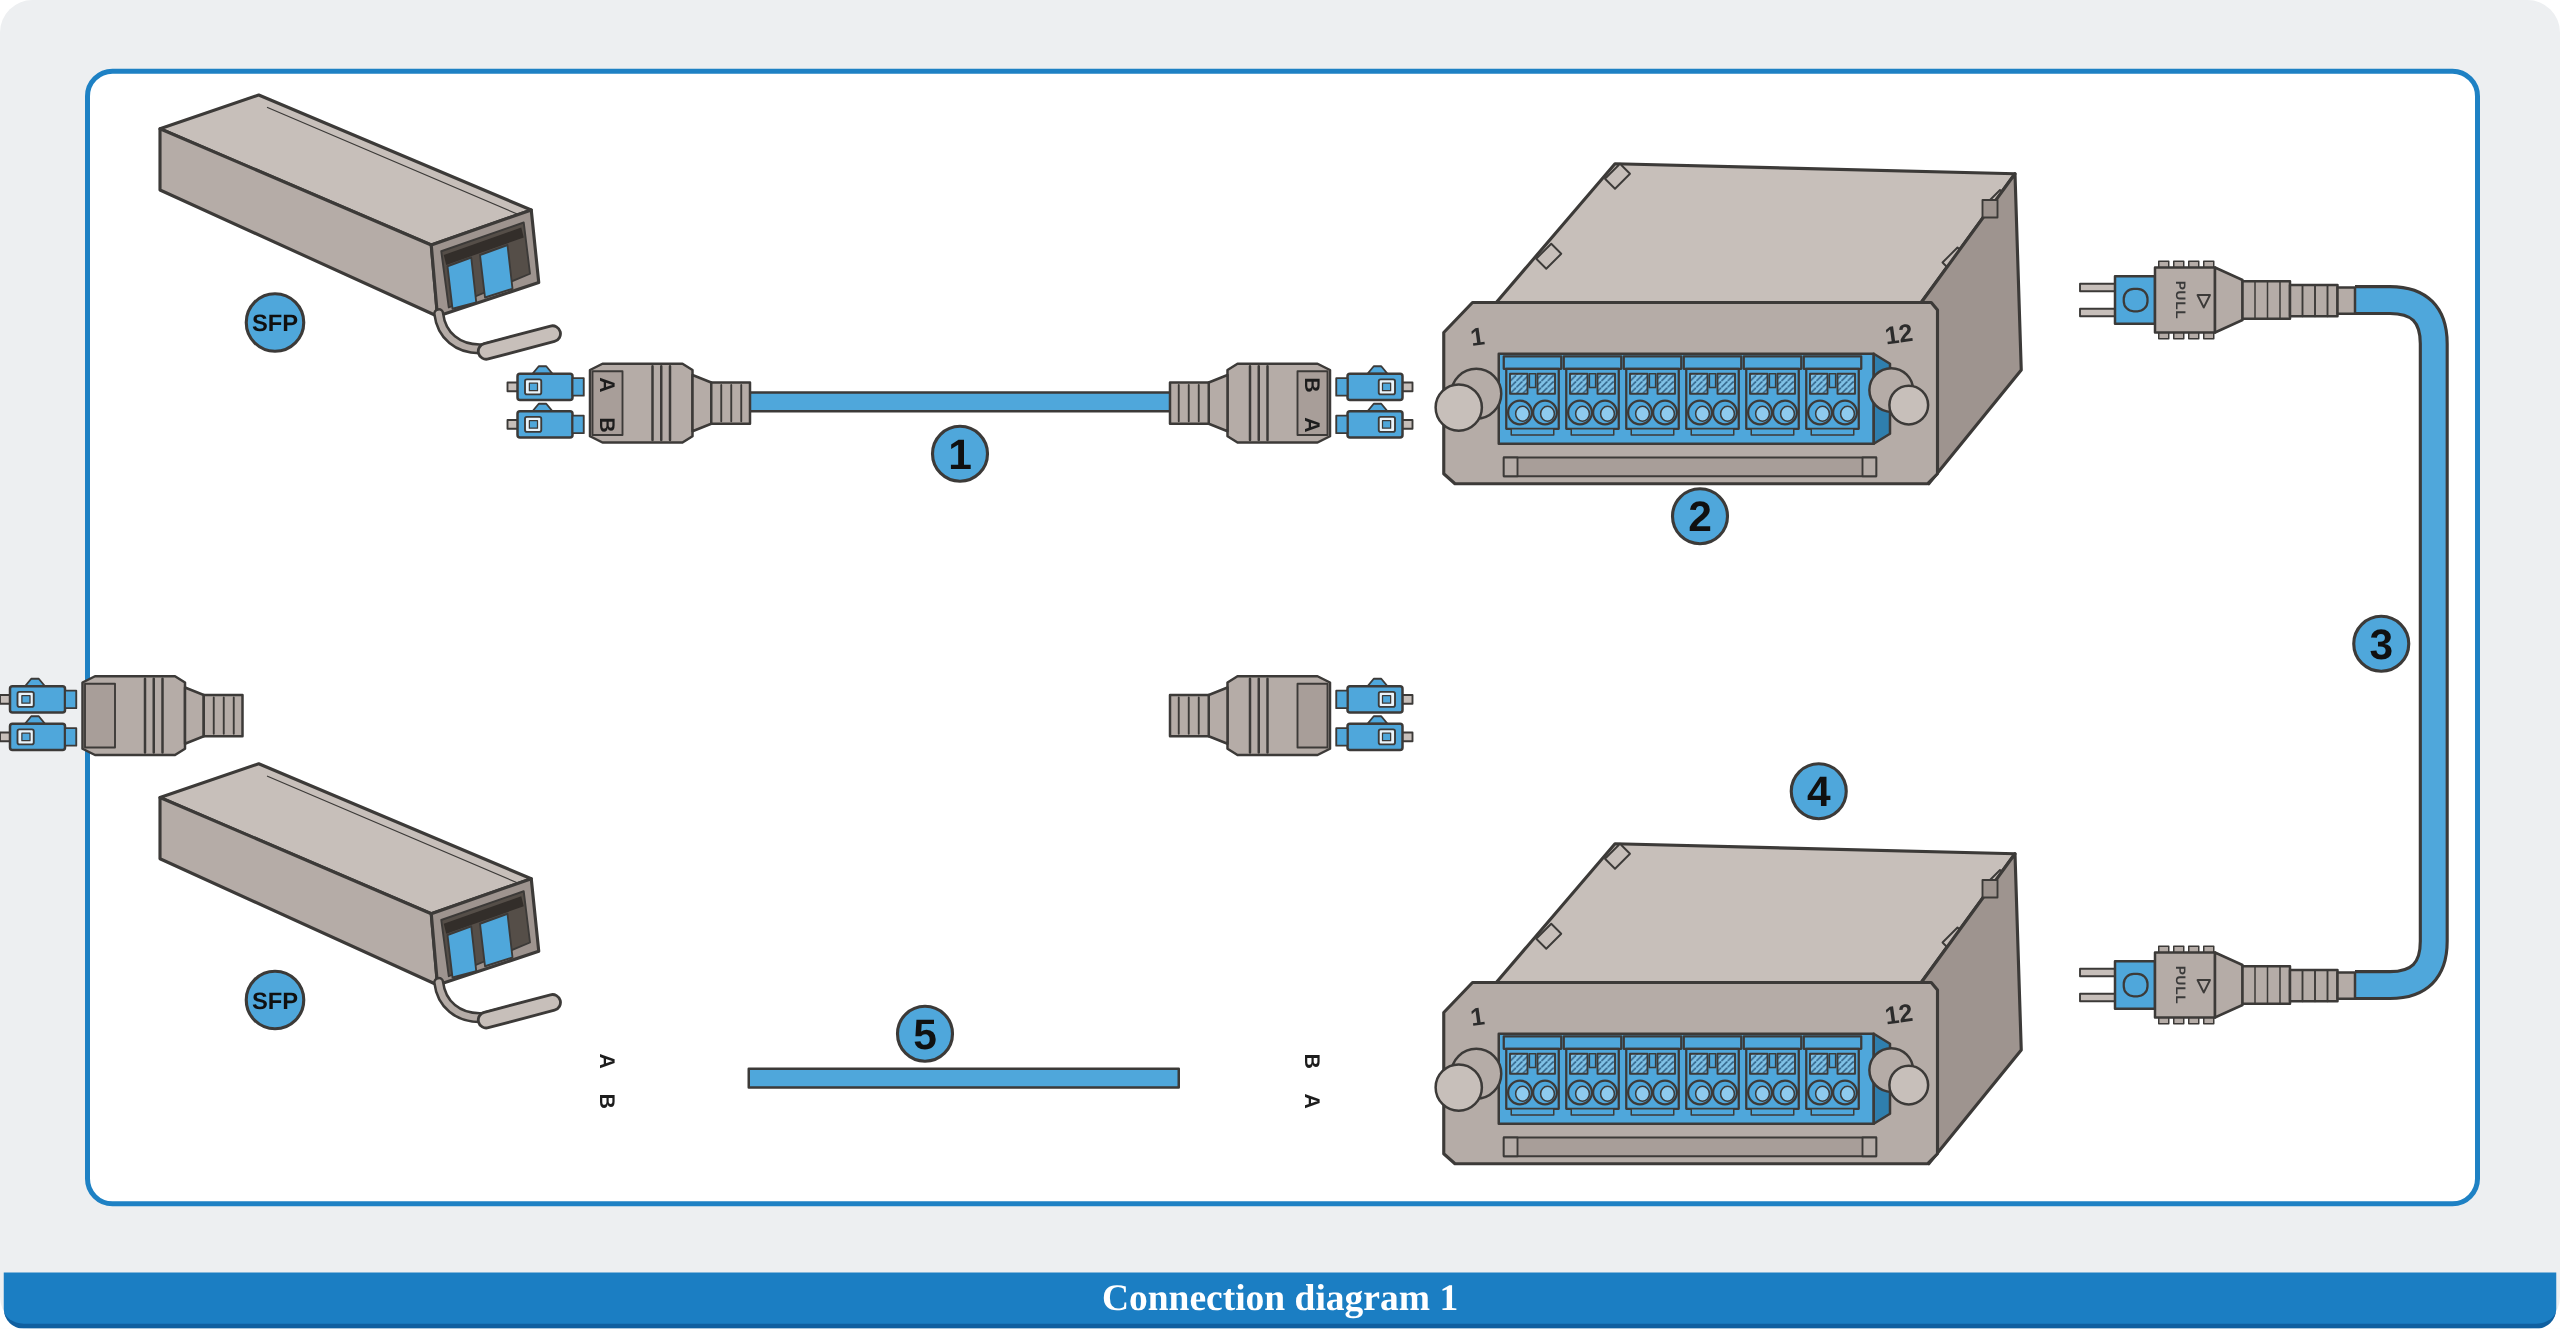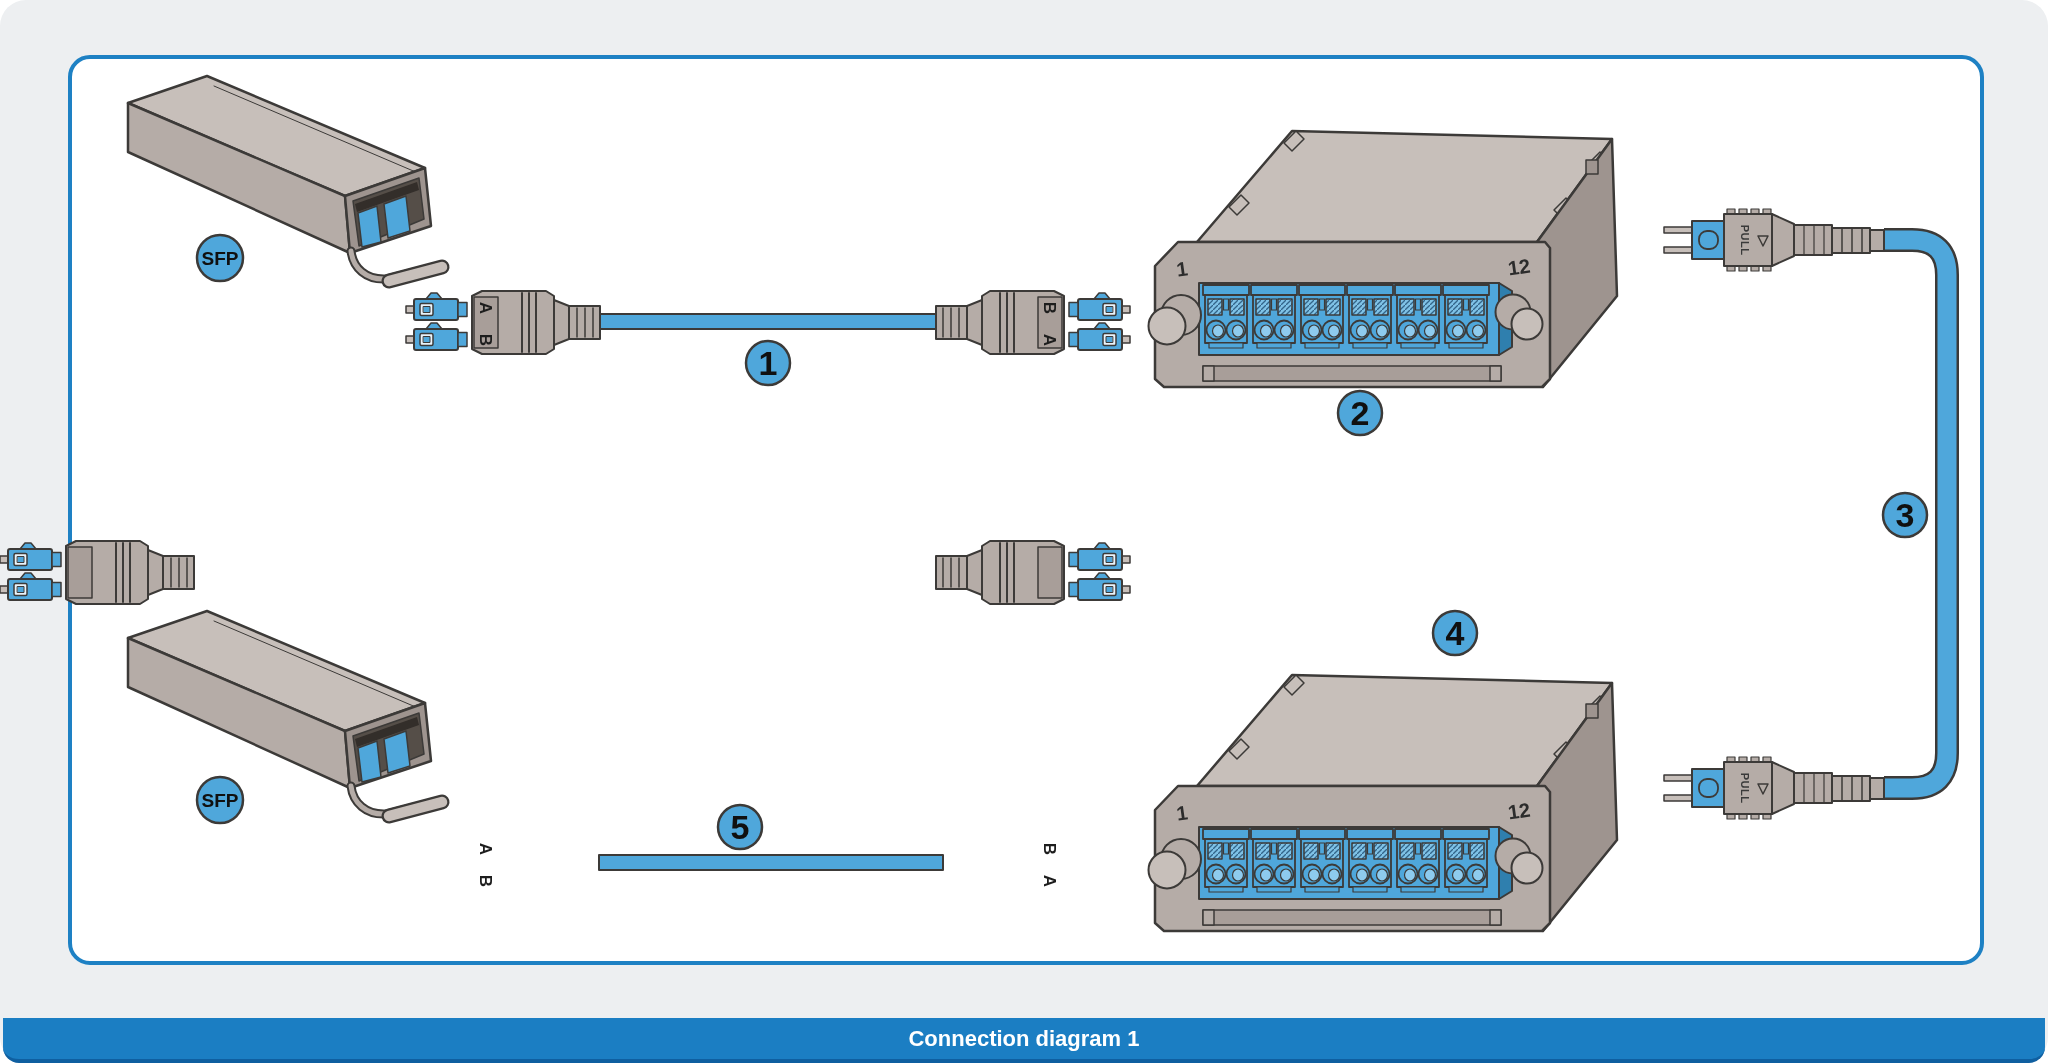--- a/index.html
+++ b/index.html
@@ -30,21 +30,21 @@
   text{font-family:"Liberation Sans",sans-serif;font-weight:bold;}
   .t-callout{font-size:34px;fill:#101010;text-anchor:middle;}
   .t-sfp{font-size:19px;fill:#101010;text-anchor:middle;}
   .t-port{font-size:20px;fill:#2c2c2c;text-anchor:middle;}
   .t-ab{font-size:17px;fill:#1d1d1d;text-anchor:middle;}
   .t-pull{font-size:11px;fill:#3a3a3a;text-anchor:middle;letter-spacing:.5px;}
 
   .caption{position:absolute;left:3px;right:3px;bottom:0;height:41px;
            background:var(--c-caption-bg);border-bottom:4px solid #0f5fa0;
            border-radius:0 0 16px 16px;text-align:center;}
-  .caption span{color:#ffffff;font-weight:bold;font-size:22px;line-height:41px;}
+  .caption span{color:#ffffff;font-weight:bold;font-size:30px;line-height:41px;font-family:Liberation Serif, serif;}
 </style>
 </head>
 <body>
 
 <div class="stage">
   <div class="canvas"></div>
 
   <svg class="diagram" width="2048" height="1063" viewBox="0 0 2048 1063">
     <defs>
       <pattern id="hatch" width="5" height="5" patternUnits="userSpaceOnUse">

